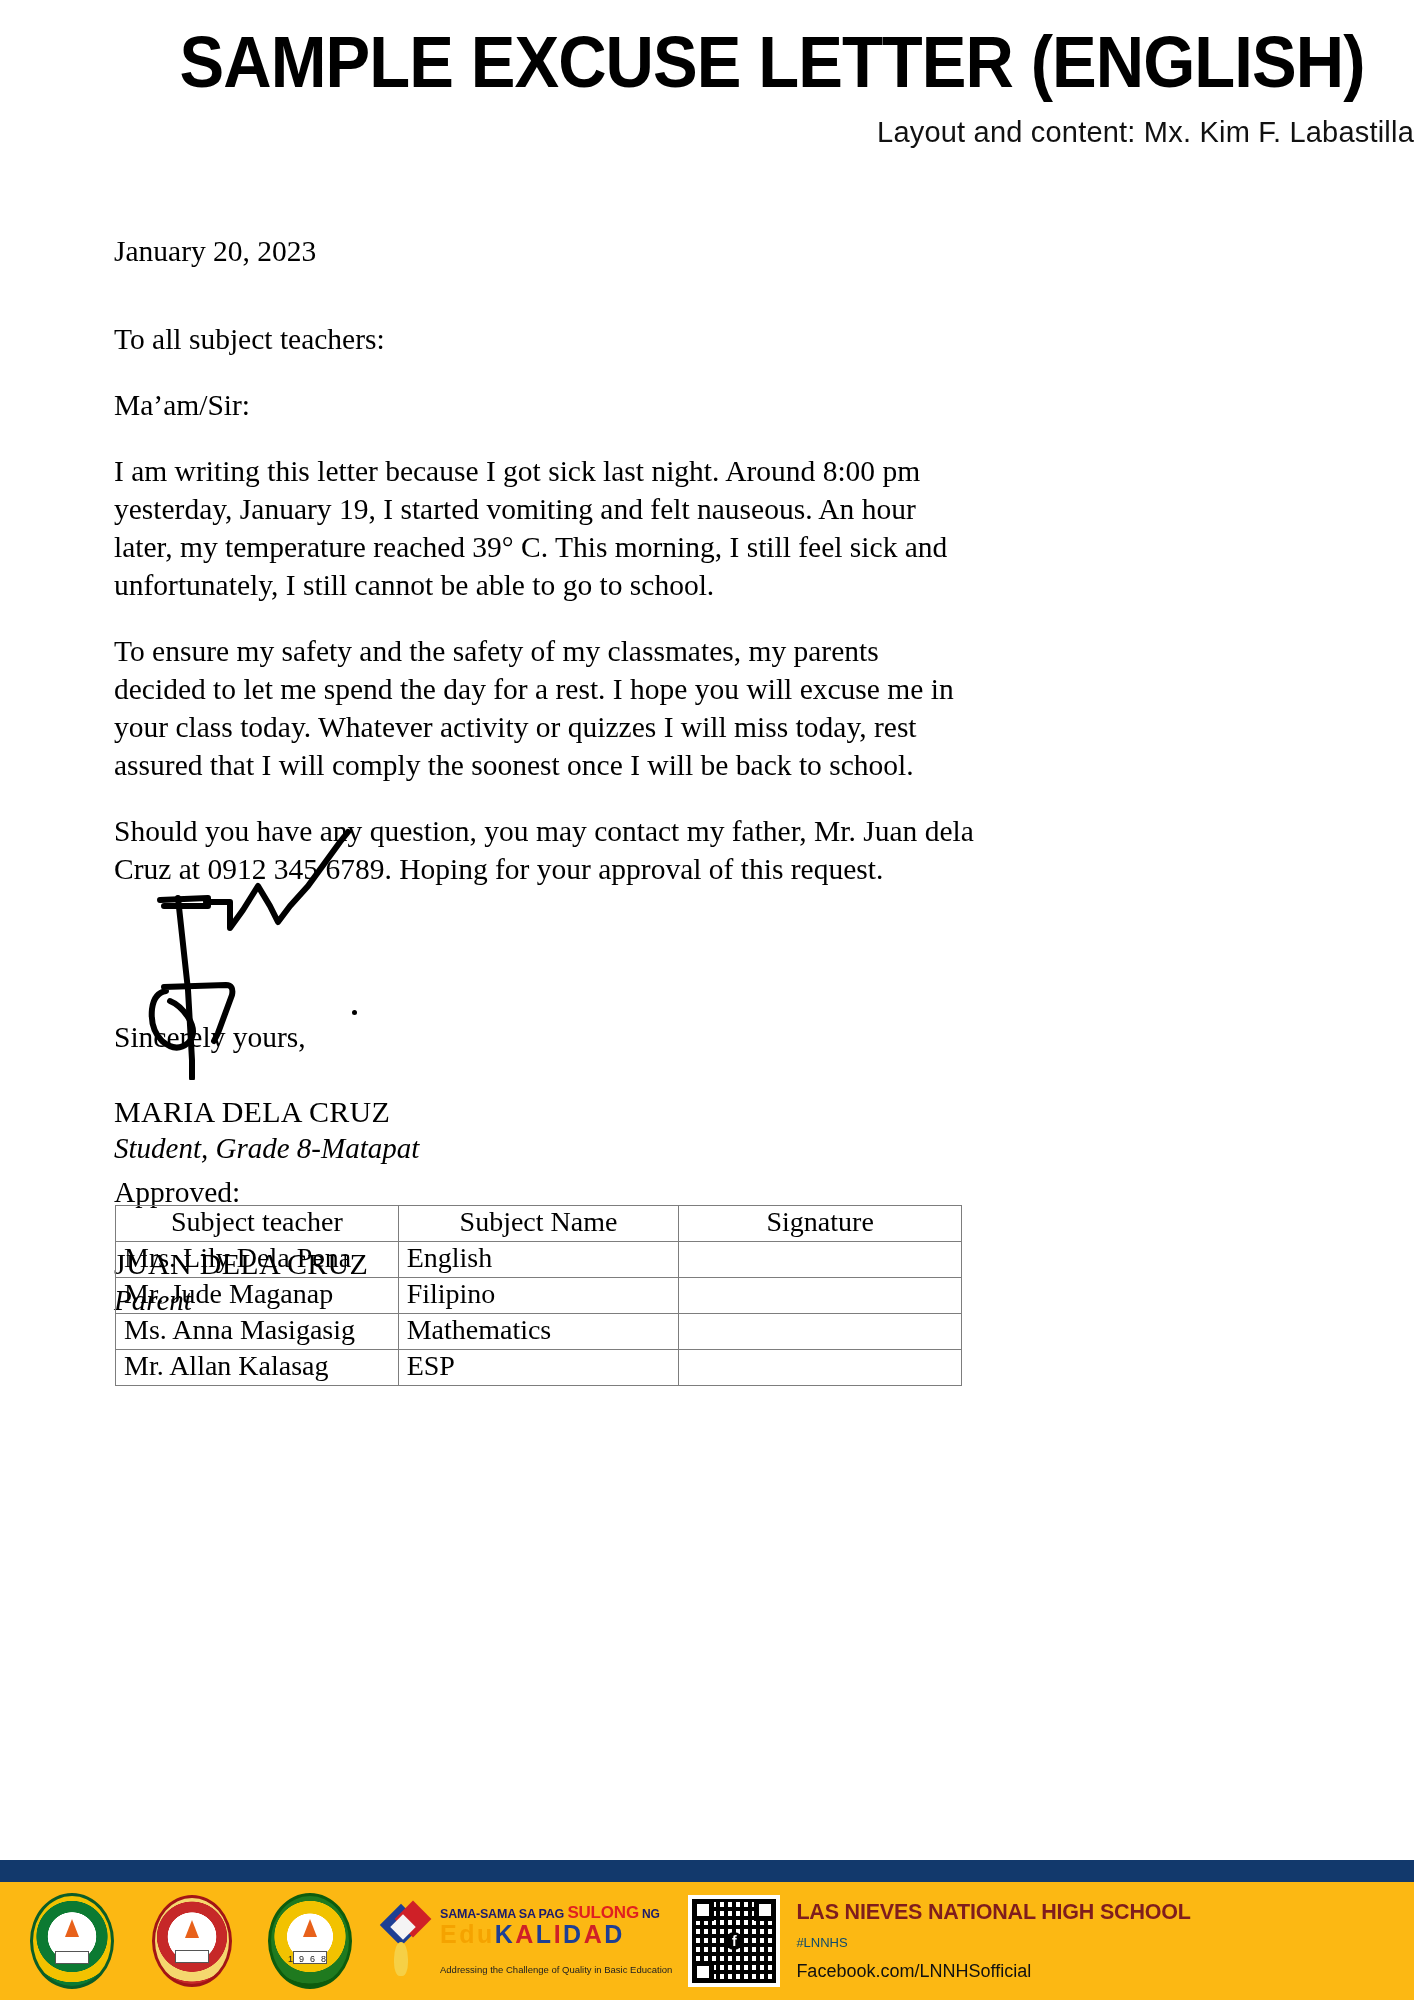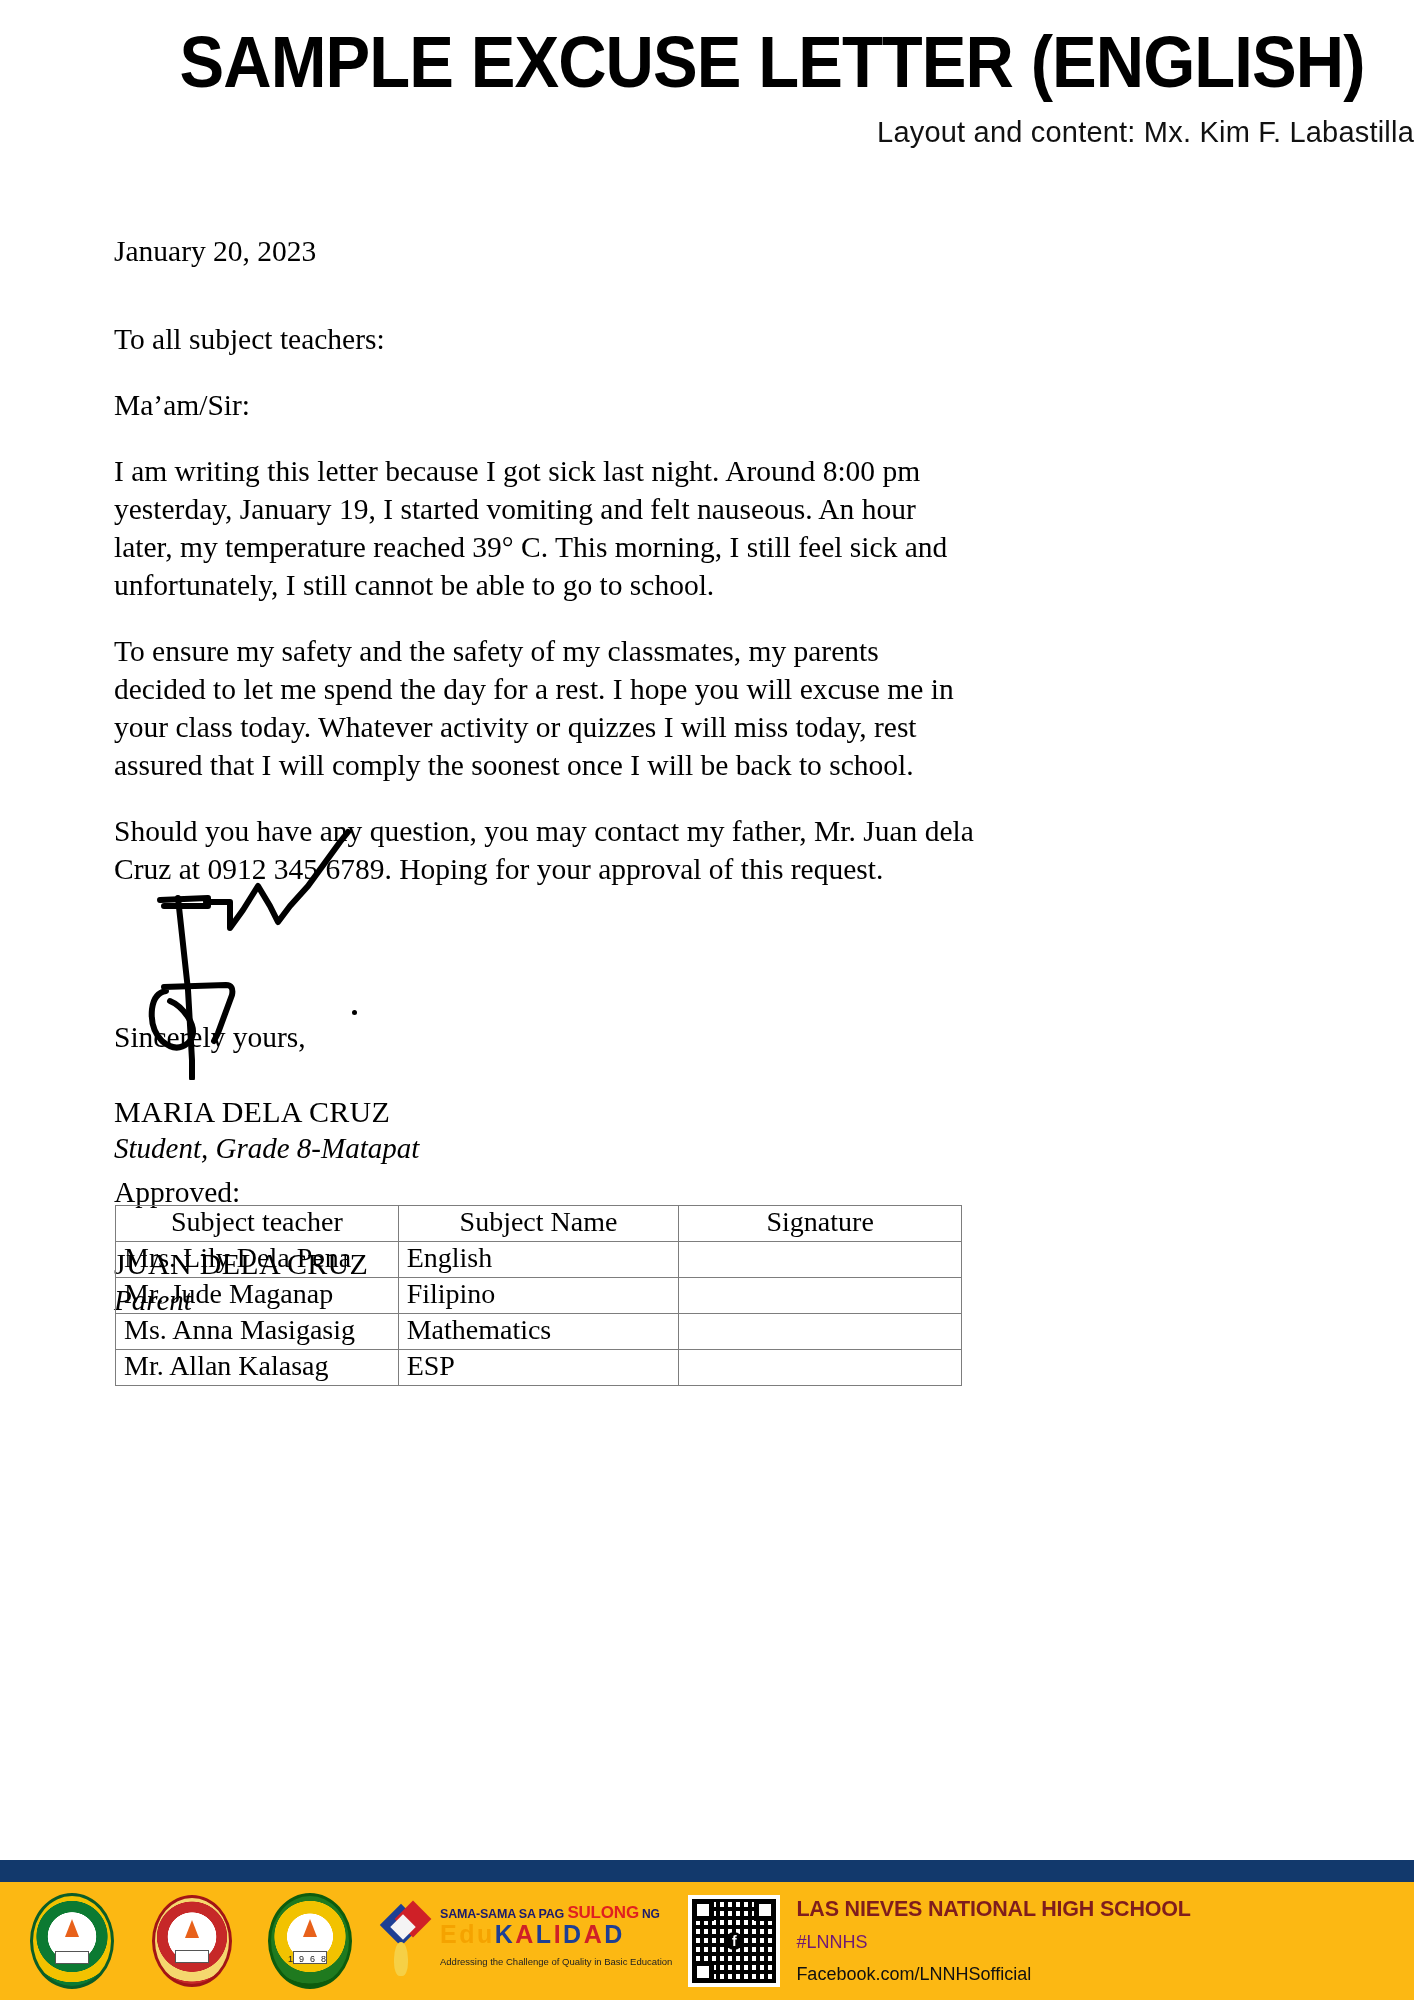--- a/index.html
+++ b/index.html
@@ -275,21 +275,21 @@
   .eduk-line2 .a { color: #cf2027; }
   .eduk-line2 .l { color: #1d3f94; }
   .eduk-line2 .i { color: #cf2027; }
   .eduk-line2 .d2 { color: #1d3f94; }
   .eduk-line2 .a2 { color: #cf2027; }
   .eduk-line2 .d3 { color: #1d3f94; }
   .eduk-line3 {
     font-family: "Liberation Sans", sans-serif;
     font-size: 9.5px;
     color: #222222;
-    margin-top: 10px;
+    margin-top: 18px;
     white-space: nowrap;
   }
 
   
   .project-watch {
     margin-left: 26px;
     background: #f7f000;
     width: 160px;
     height: 104px;
     position: relative;
@@ -411,22 +411,22 @@
   .school-name {
     font-family: "Liberation Sans", sans-serif;
     font-size: 21.5px;
     font-weight: bold;
     color: #7f1d1d;
     letter-spacing: -0.2px;
     white-space: nowrap;
   }
   .school-tag {
     font-family: "Liberation Sans", sans-serif;
-    font-size: 18px;
-    color: #701a75;
+    font-size: 13px;
+    color: #0c4a6e;
     margin-top: 10px;
   }
   .school-fb {
     font-family: "Liberation Sans", sans-serif;
     font-size: 18px;
     color: #111;
     margin-top: 11px;
   }
 </style>
 </head>

